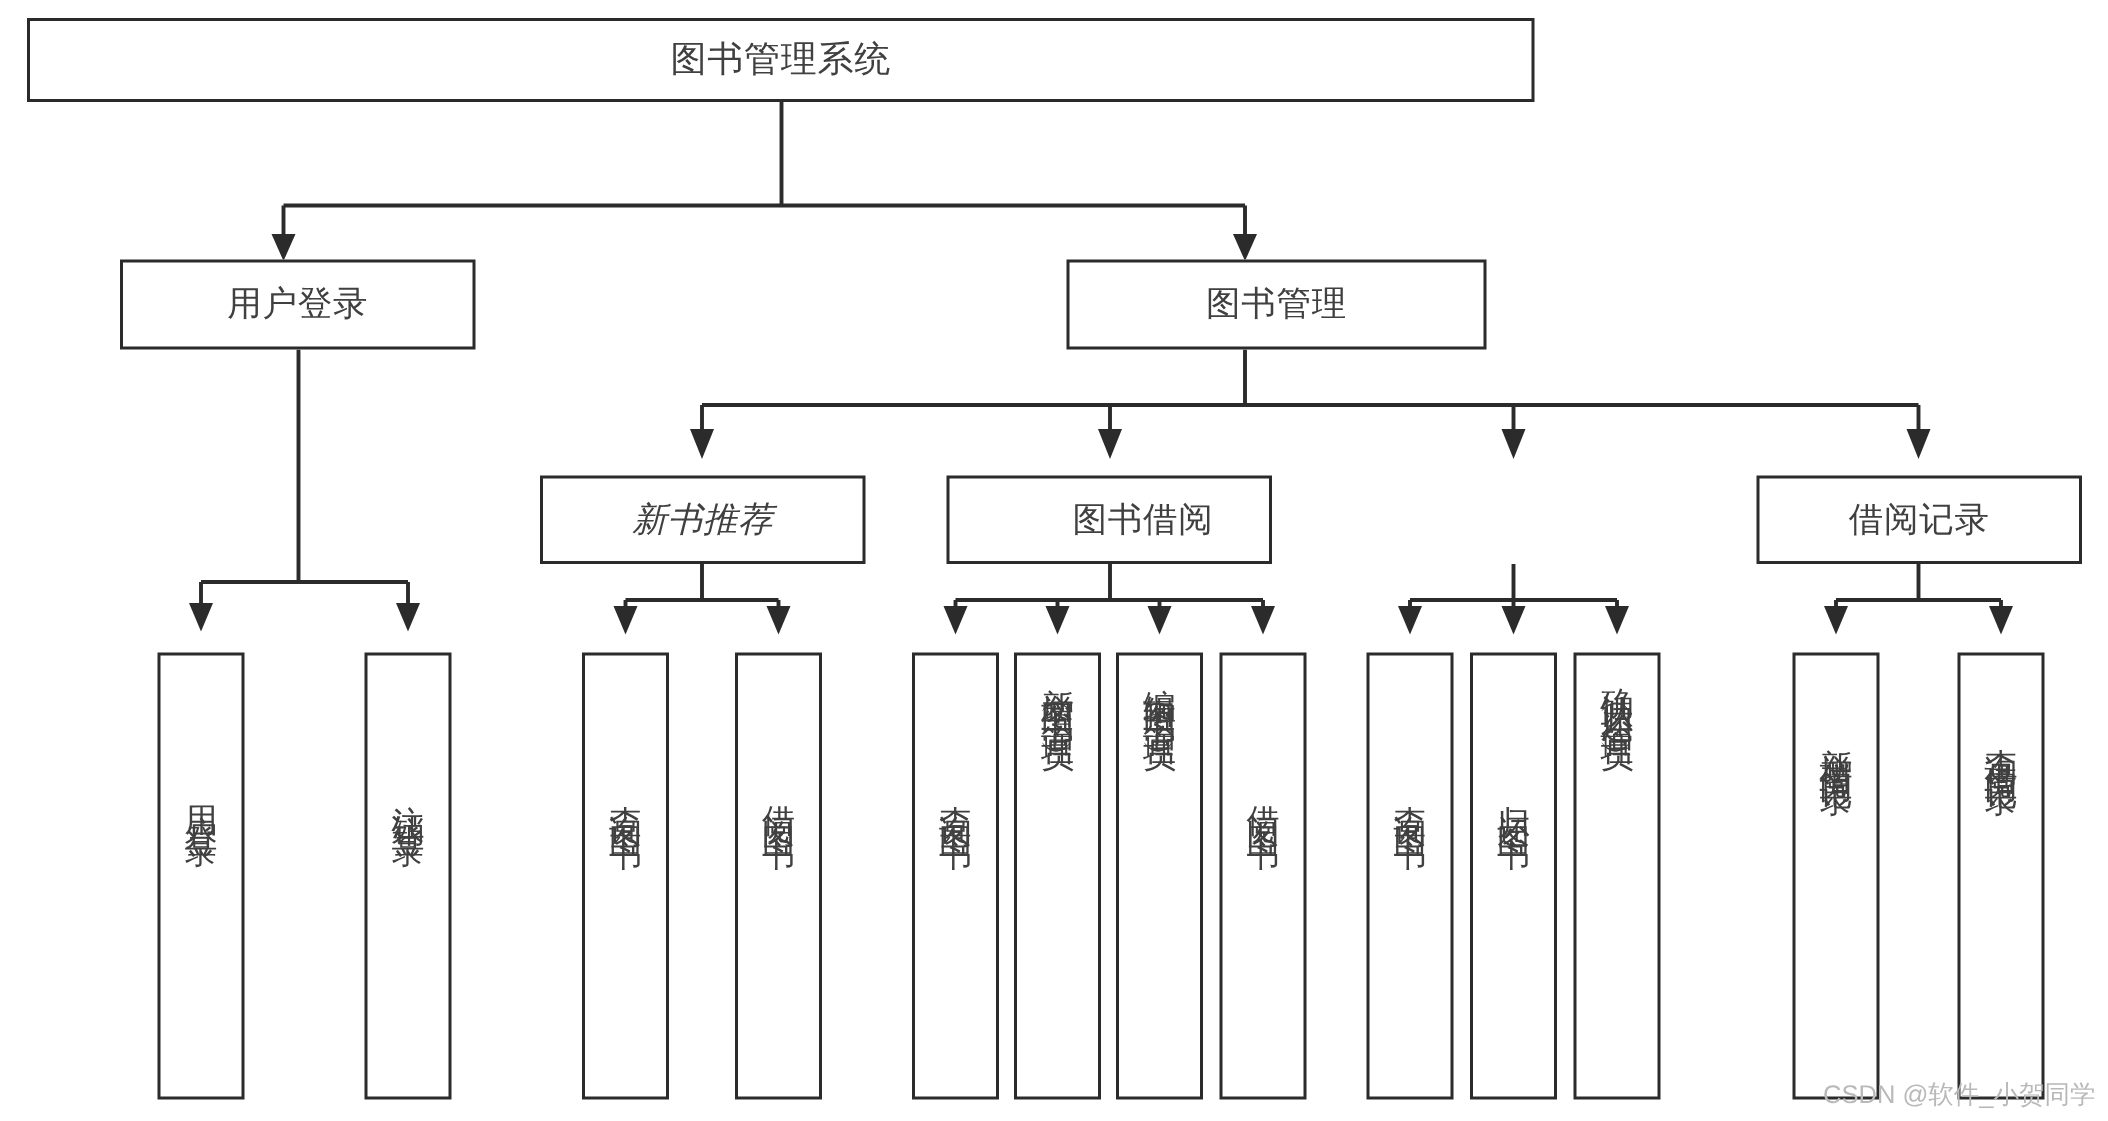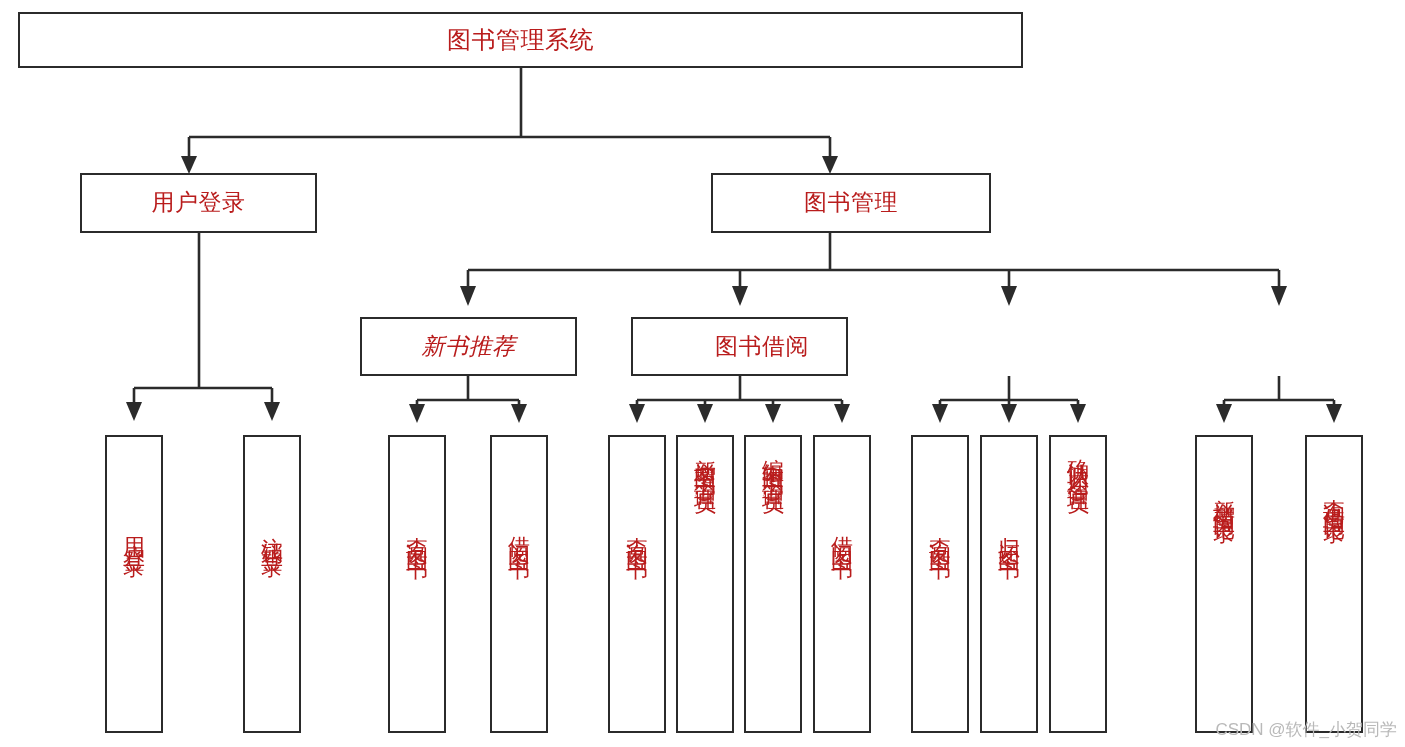--- a/index.html
+++ b/index.html
@@ -17,21 +17,21 @@
     width:1405px;height:747px;
   }
   .node{
     position:absolute;
     box-sizing:border-box;
     background:#ffffff;
     border:2.5px solid #2b2b2b;
     display:flex;
     align-items:center;
     justify-content:center;
-    color:#b91c1c;
+    color:#404040;
   }
   .node .label{
     display:block;
     text-align:center;
     line-height:1.18;
     letter-spacing:0.5px;
     white-space:nowrap;
   }
   
   .node.horiz .label{
@@ -162,20 +162,23 @@
 
   <div class="node horiz" style="left:360px;top:317px;width:217px;height:59px;font-style:italic;">
     <span class="label">新书推荐</span>
   </div>
 
   <div class="node horiz" style="left:631px;top:317px;width:217px;height:59px;padding-left:45px;">
     <span class="label">图书借阅</span>
   </div>
 
 
+  <div class="node horiz" style="left:1171px;top:317px;width:217px;height:59px;">
+    <span class="label">借阅记录</span>
+  </div>
 
   <div class="node vert" style="left:105px;top:435px;width:58px;height:298px;padding-top:82px;">
     <span class="label">用户登录</span>
   </div>
 
   <div class="node vert" style="left:243px;top:435px;width:58px;height:298px;padding-top:82px;">
     <span class="label">注销登录</span>
   </div>
 
   <div class="node vert" style="left:388px;top:435px;width:58px;height:298px;padding-top:82px;">

